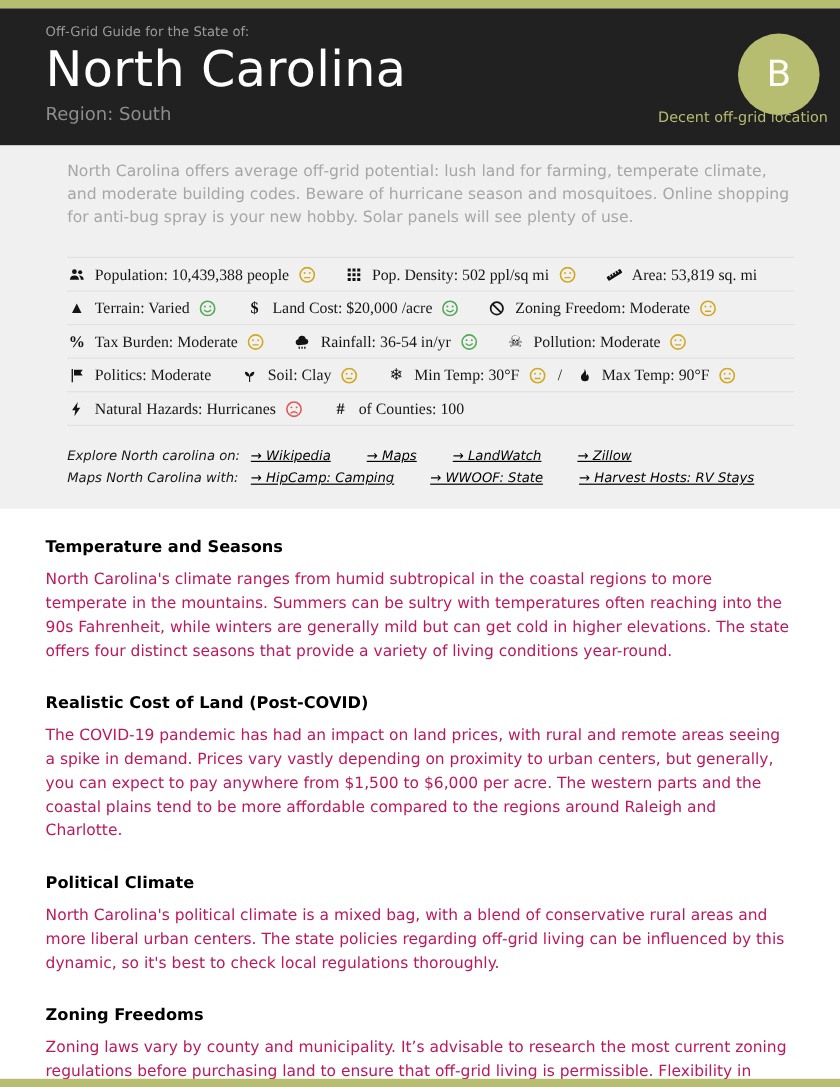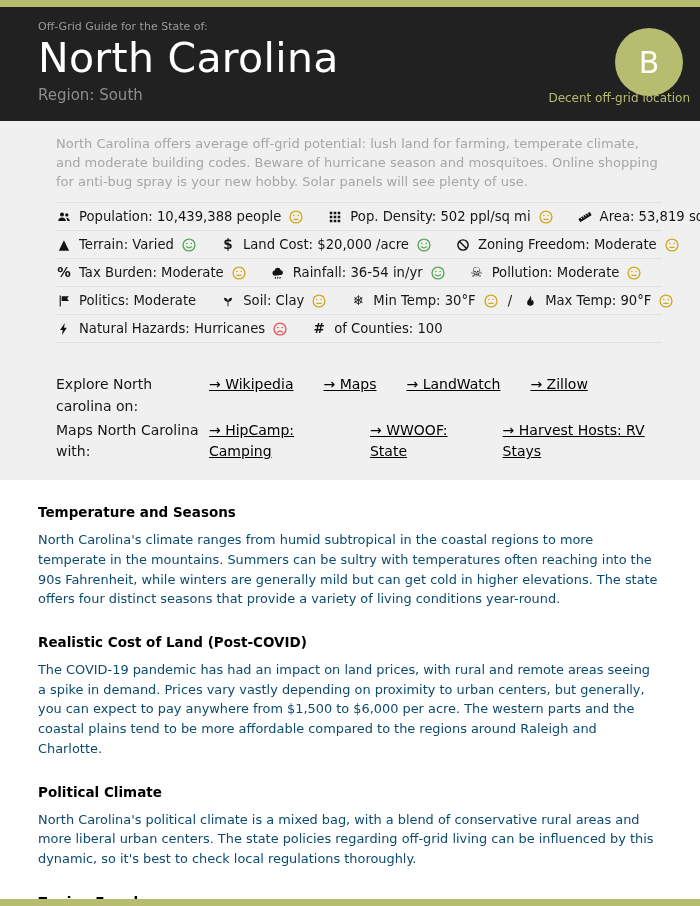--- a/index.html
+++ b/index.html
@@ -17,41 +17,41 @@
   .title{color:#ffffff;font-size:41px;font-weight:400;line-height:1.08;margin-top:3px;letter-spacing:.3px;}
   .region{color:#8d8d8d;font-size:15px;margin-top:6px;}
   .grade-badge{position:absolute;top:21px;right:17px;width:68px;height:68px;border-radius:50%;
     background:#b6bc70;color:#fdfdf5;display:flex;align-items:center;justify-content:center;
     font-size:30px;font-weight:400;}
   .grade-caption{position:absolute;right:10px;bottom:16px;color:#b6bc70;font-size:12px;}
 
   .panel{background:#f0f0f0;padding:13px 38px 15px 56px;box-sizing:border-box;}
   .intro{color:#a6a6a6;font-size:13px;line-height:1.47;max-width:622px;}
 
-  .stats{margin-top:11px;border-top:1px solid #e1e1e1;}
+  .stats{margin-top:23px;border-top:1px solid #e1e1e1;font-family:Liberation Serif, serif;}
   .stat-row{display:flex;align-items:center;gap:24px;height:27px;border-bottom:1px solid #e1e1e1;
     font-size:13.2px;color:#161616;white-space:nowrap;}
   .stat-item{display:inline-flex;align-items:center;gap:7px;}
   .stat-icon{width:16px;display:inline-flex;justify-content:center;align-items:center;color:#141414;}
   .stat-icon.txt{font-size:13.5px;line-height:1;}
   .stat-icon.txt.bold{font-weight:700;}
   .stat-icon svg{width:14px;height:14px;display:block;}
   .mood-face{display:inline-flex;margin-left:1px;}
   .mood-face svg{width:14px;height:14px;display:block;}
   .stat-sep{margin:0 -14px;color:#161616;}
 
-  .links{margin-top:31px;font-size:14px;color:#161616;}
+  .links{margin-top:16px;font-size:11px;color:#161616;font-style:italic;}
   .link-line{display:flex;align-items:baseline;margin:2px 0;line-height:1.55;}
   .link-label{width:153px;flex:0 0 auto;}
   .link-items{display:flex;gap:30px;flex-wrap:nowrap;}
   .green-link{color:#000000;text-decoration:underline;cursor:pointer;}
 
   .content{padding:24px 40px 0 38px;}
   .content h3{font-size:13.5px;font-weight:700;color:#000;margin:0 0 10px 0;}
-  .content p{font-size:12.9px;line-height:1.53;color:#0c4a6e;margin:0 0 25px 0;max-width:634px;}
+  .content p{font-size:12.9px;line-height:1.53;color:#be185d;margin:0 0 25px 0;max-width:634px;}
 </style>
 </head>
 <body>
 
 <div class="top-strip"></div>
 
 <div class="header">
   <div class="kicker">Off-Grid Guide for the State of:</div>
   <div class="title">North Carolina</div>
   <div class="region">Region: South</div>

